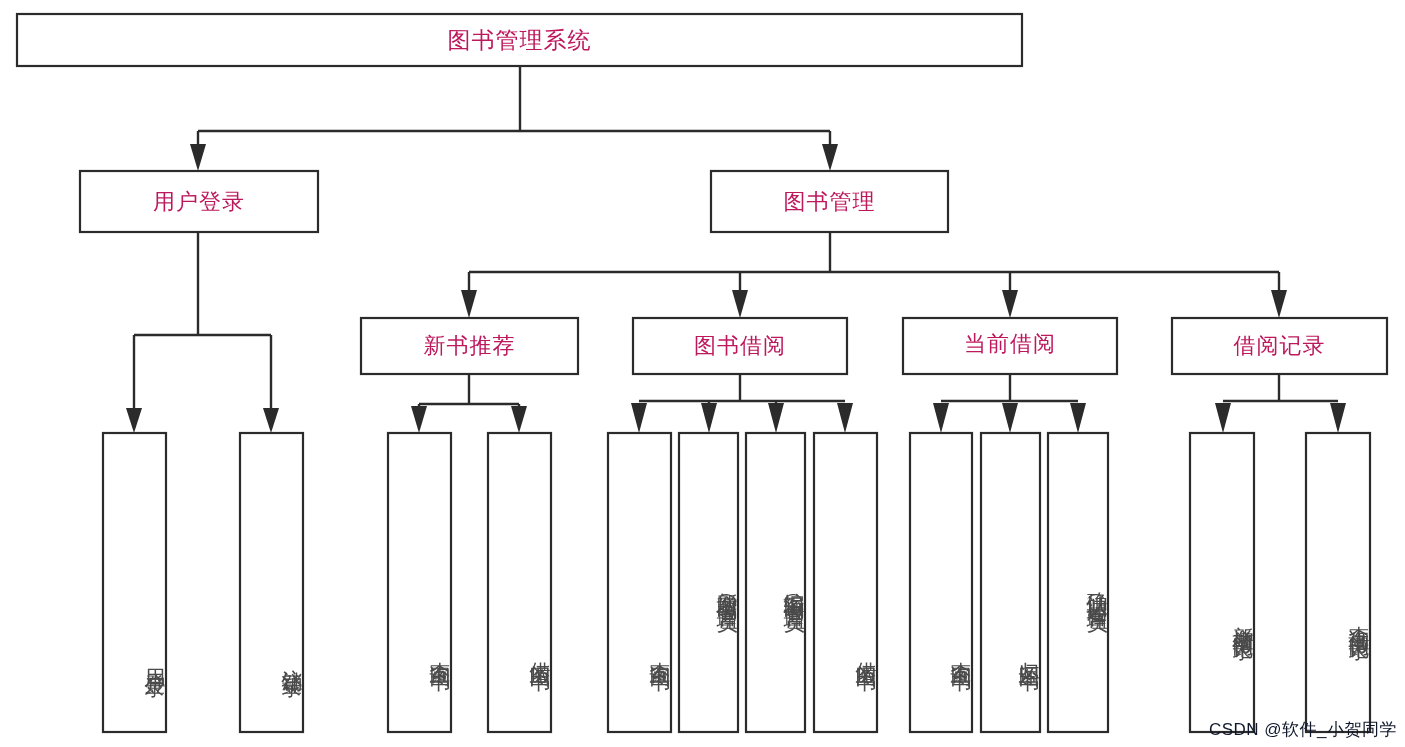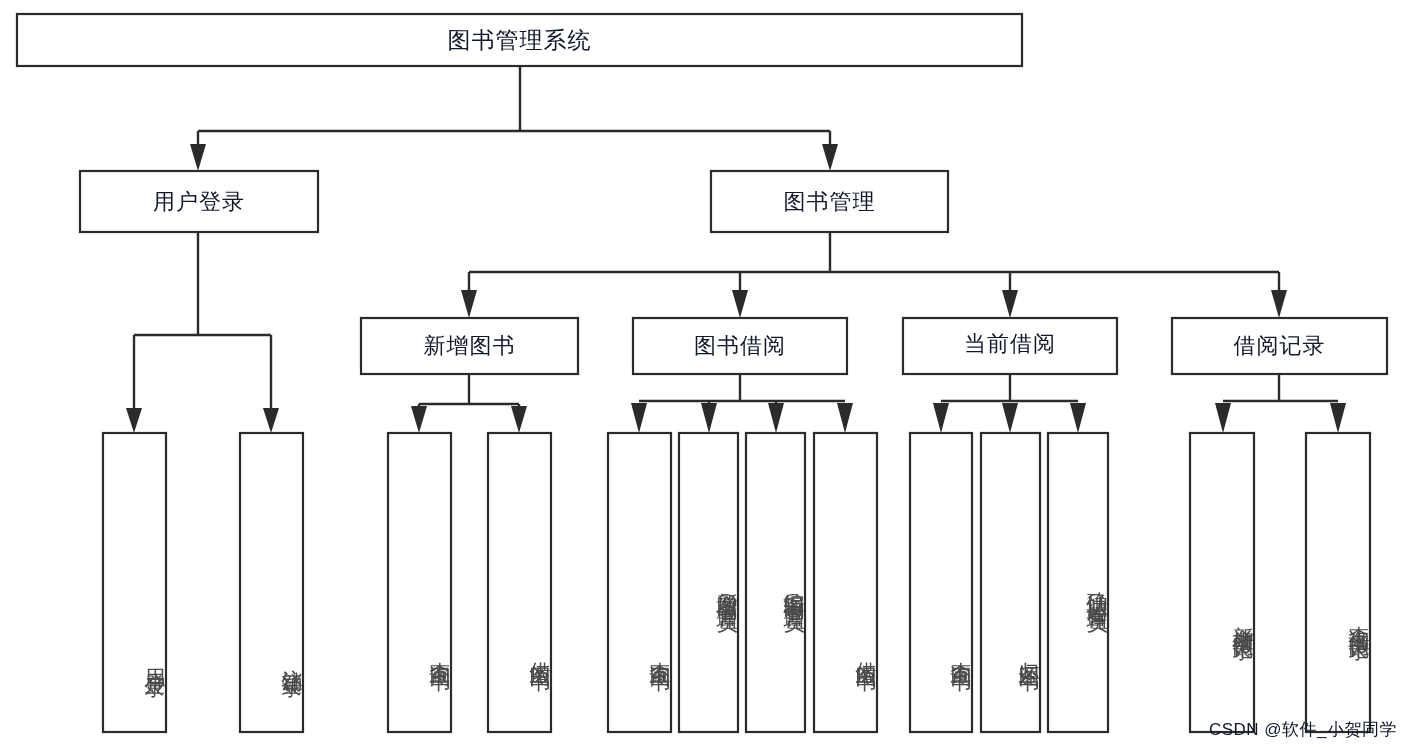--- a/index.html
+++ b/index.html
@@ -54,21 +54,21 @@
     font-size: 21px;
     line-height: 1;
     white-space: nowrap;
     pointer-events: none;
   }
   .horiz-text-box {
     position: absolute;
     display: flex;
     align-items: center;
     justify-content: center;
-    color: #0f172a;
+    color: #be185d;
     font-family: "Liberation Sans", "DejaVu Sans", sans-serif;
     font-size: 22px;
     letter-spacing: 1px;
     white-space: nowrap;
     pointer-events: none;
   }
   .watermark {
     position: absolute;
     right: 8px;
     bottom: 6px;
@@ -183,21 +183,21 @@
 
     <rect class="node-rect" x="1190" y="433" width="64" height="299"></rect>
     <rect class="node-rect" x="1306" y="433" width="64" height="299"></rect>
   </svg>
 
   <div class="horiz-text-box" style="left:17px; top:14px; width:1005px; height:52px; font-size:23px;">图书管理系统</div>
 
   <div class="horiz-text-box" style="left:80px; top:171px; width:238px; height:61px;">用户登录</div>
   <div class="horiz-text-box" style="left:711px; top:171px; width:237px; height:61px;border-radius:24px;">图书管理</div>
 
-  <div class="horiz-text-box" style="left:361px; top:318px; width:217px; height:56px;">新增图书</div>
+  <div class="horiz-text-box" style="left:361px; top:318px; width:217px; height:56px;">新书推荐</div>
   <div class="horiz-text-box" style="left:633px; top:318px; width:214px; height:56px;border-radius:24px;">图书借阅</div>
   <div class="horiz-text-box" style="left:903px; top:318px; width:214px; height:52px;">当前借阅</div>
   <div class="horiz-text-box" style="left:1172px; top:318px; width:215px; height:56px;">借阅记录</div>
 
   <div class="vert-text-box" style="left:103px; top:433px; width:63px; height:299px; padding-top:75px;">用户登录</div>
   <div class="vert-text-box" style="left:240px; top:433px; width:63px; height:299px; padding-top:75px;">注销登录</div>
 
   <div class="vert-text-box" style="left:388px; top:433px; width:63px; height:299px; padding-top:68px;">查询图书</div>
   <div class="vert-text-box" style="left:488px; top:433px; width:63px; height:299px; padding-top:68px;">借阅图书</div>
 

